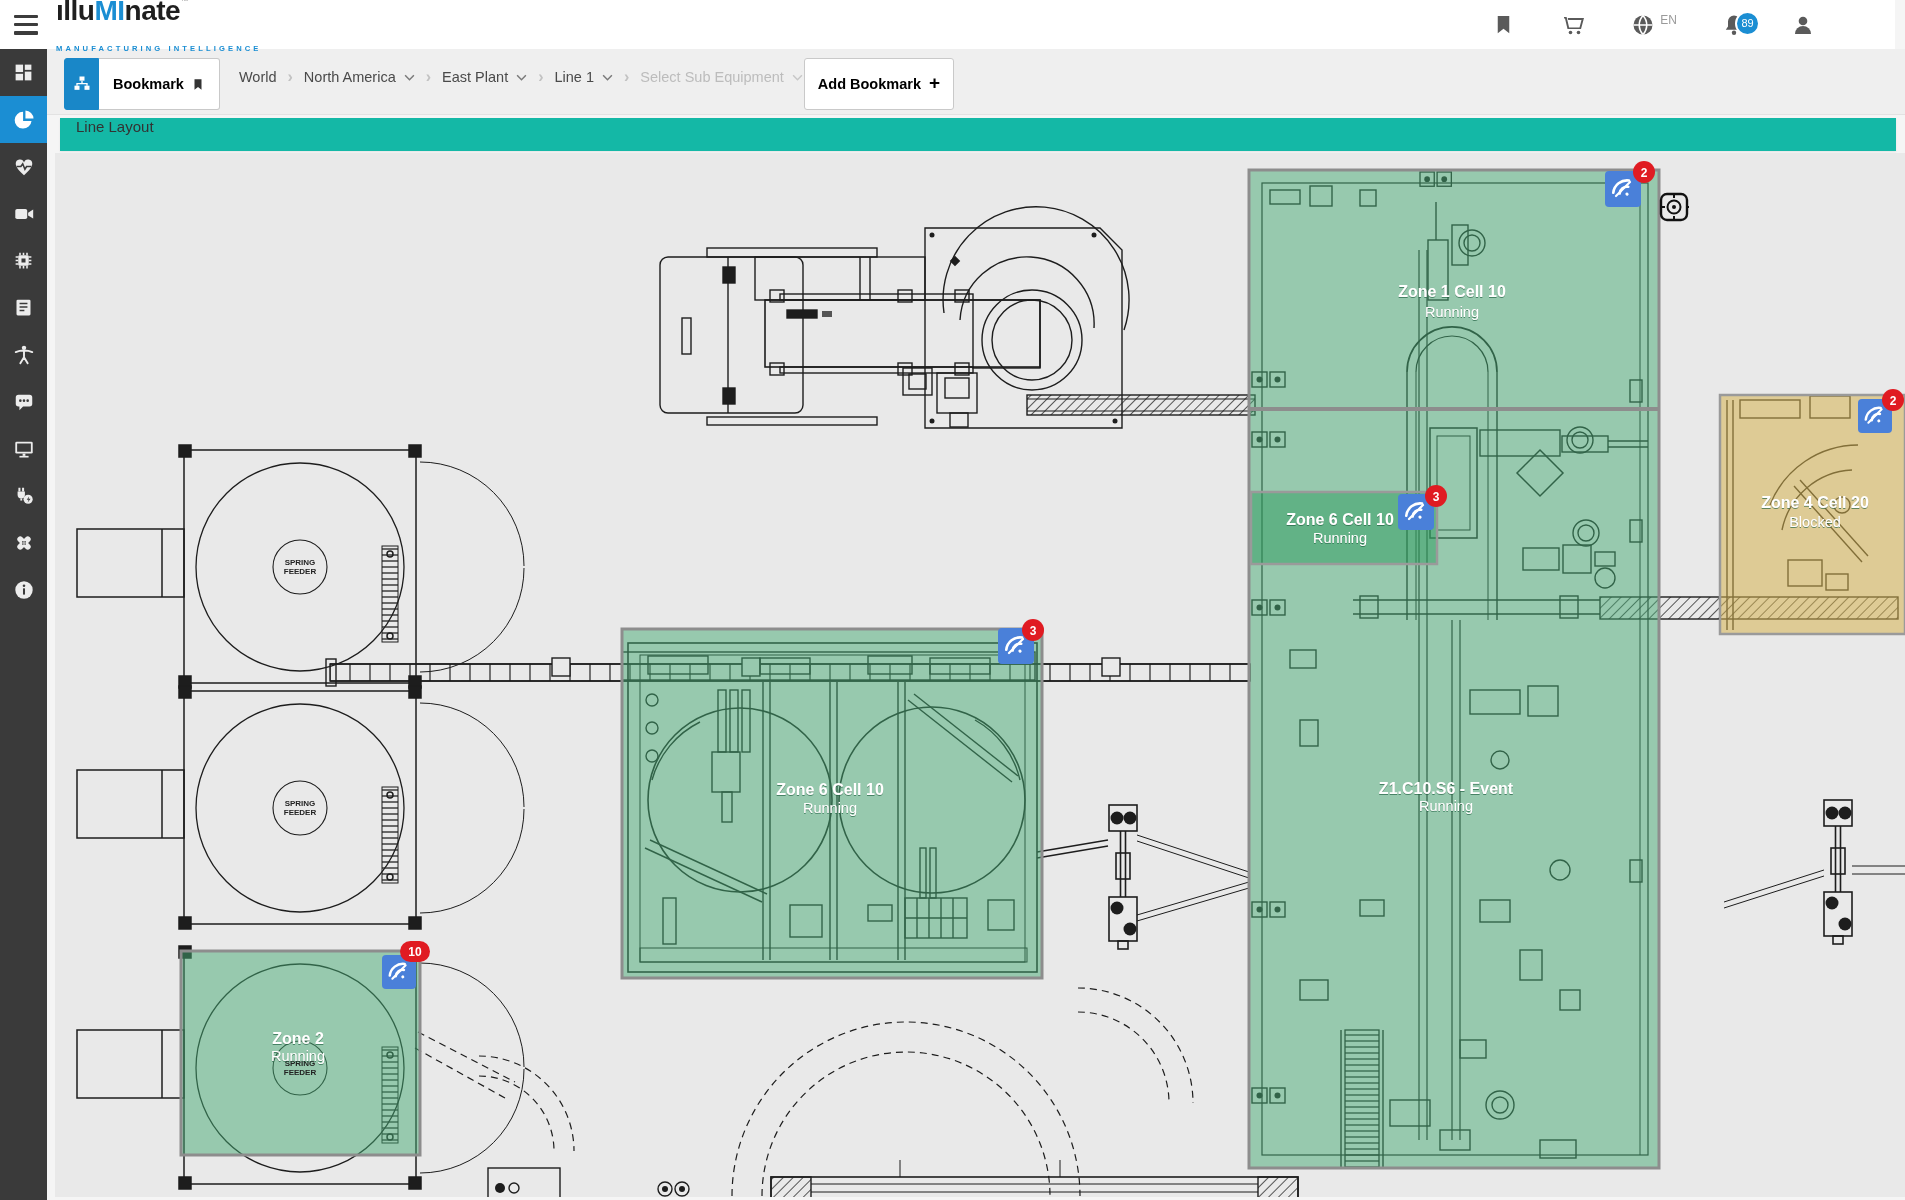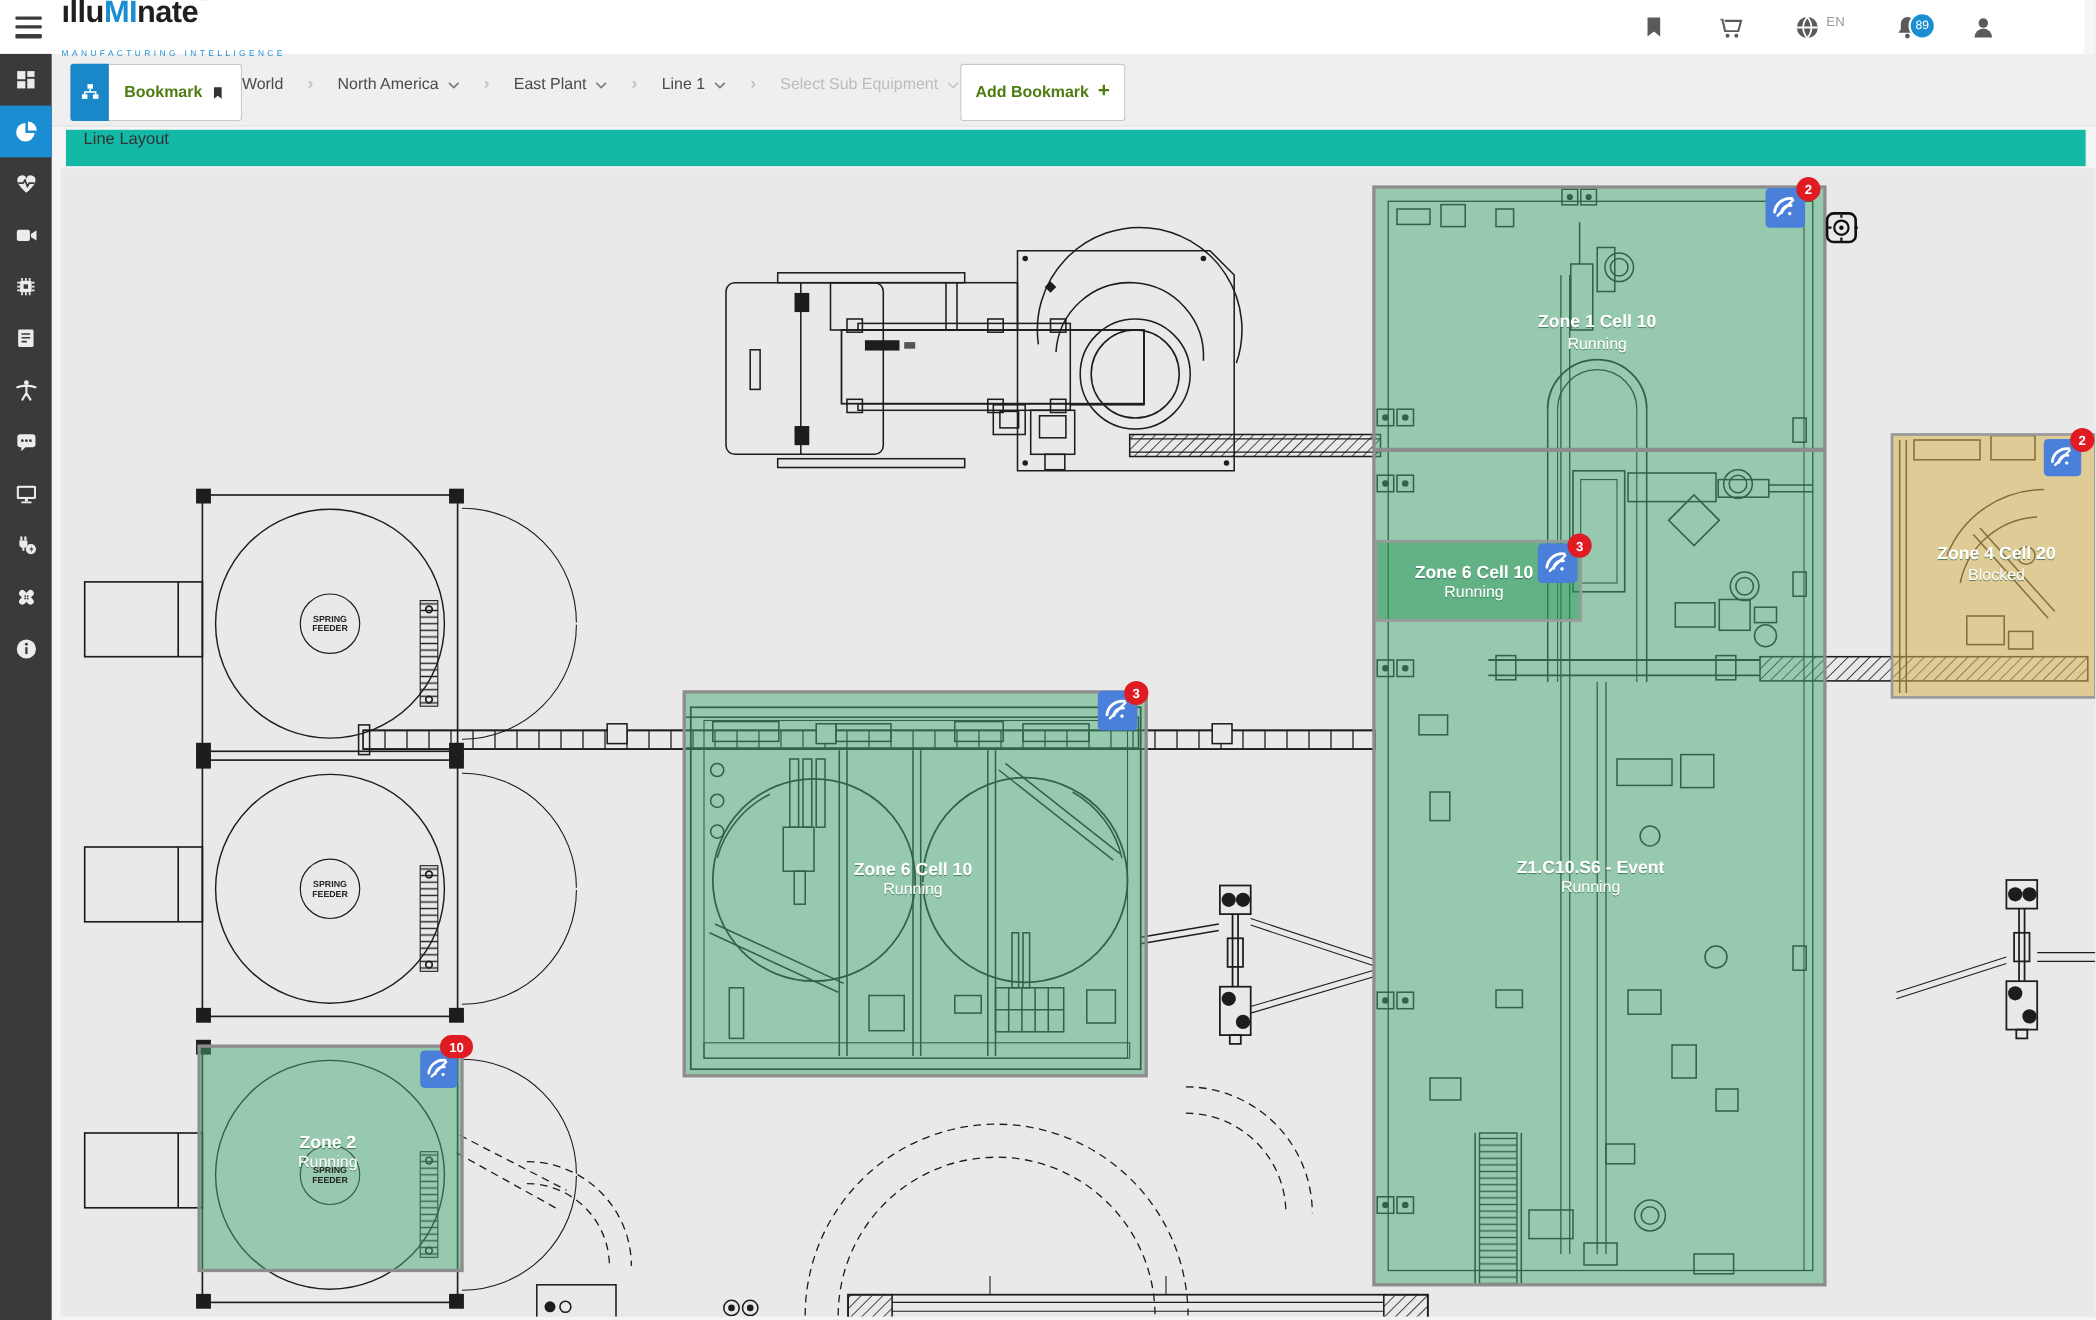--- a/index.html
+++ b/index.html
@@ -8,32 +8,32 @@
   button{font-family:"Liberation Sans",sans-serif}
 
   
   .topbar{position:absolute;top:0;left:0;right:10px;height:49px;background:#fff;display:flex;align-items:center;z-index:6}
   .hamburger{margin-left:11px;width:30px;height:24px;background:none;border:none;cursor:pointer;display:flex;flex-direction:column;justify-content:space-between;padding:2px 3px}
   .hamburger span{display:block;height:3.5px;background:#3c3c3c;border-radius:1px}
   .logo{margin-left:15px;line-height:1}
   .logo-main{font-size:28px;font-weight:bold;color:#1f1f1f;letter-spacing:-0.5px}
   .logo-main .blue{color:#1b8ed3}
   .logo-tm{font-size:8px;color:#777;vertical-align:top;font-weight:normal}
-  .logo-sub{font-size:7.6px;font-weight:normal;letter-spacing:3.1px;color:#1b8ed3;margin-top:20px}
+  .logo-sub{font-size:7.6px;font-weight:bold;letter-spacing:3.1px;color:#1b8ed3;margin-top:20px}
   .topbar-right{margin-left:auto;display:flex;align-items:center;gap:45px;margin-right:80px}
   .icon-btn{position:relative;background:none;border:none;padding:0;cursor:pointer;display:flex;align-items:flex-start;gap:5px;color:#5a5a5a}
   .lang-label{font-size:12px;color:#9a9a9a}
   .notif-badge{position:absolute;left:13px;top:-2px;background:#1b8ed3;color:#fff;font-size:11px;font-weight:normal;border-radius:50%;min-width:17px;height:17px;padding:2px;display:flex;align-items:center;justify-content:center;border:2px solid #fff}
 
   
   .breadcrumb-bar{position:absolute;top:49px;left:47px;right:0;height:66px;background:#efefef;border-bottom:1px solid #e2e2e2;display:flex;align-items:flex-start;padding:9px 0 0 17px;box-sizing:border-box;z-index:5}
-  .btn{height:52px;box-sizing:border-box;border:1px solid #c9c9c9;background:#fff;color:#4d7c0f;cursor:pointer}
+  .btn{height:52px;box-sizing:border-box;border:1px solid #c9c9c9;background:#fff;color:#000000;cursor:pointer}
   .tree-btn{width:35px;background:#1987c8;border-color:#1987c8;border-radius:3px 0 0 3px;display:flex;align-items:center;justify-content:center}
   .bookmark-btn{border-radius:0 3px 3px 0;border-left:none;padding:0 14px;display:flex;gap:7px;align-items:center;font-size:14.5px;font-weight:bold}
-  .crumbs{display:flex;align-items:center;gap:22px;height:38px}
+  .crumbs{display:flex;align-items:center;margin-left:19px;gap:11px;height:38px}
   .crumb{font-size:14.5px;color:#4a4a4a;display:flex;align-items:center;gap:8px;background:none;border:none;cursor:pointer;padding:0}
   .crumb.disabled{color:#bcbcbc;cursor:default}
   .sep{color:#c2c2c2;font-size:16px;font-weight:bold}
   .add-bookmark{margin-left:1px;border-radius:3px;padding:0 13px;font-size:14.5px;font-weight:bold;display:flex;align-items:center;gap:8px}
   .plus{font-size:19px;font-weight:bold;margin-top:-2px}
 
   
   .sidebar{position:absolute;top:49px;left:0;bottom:0;width:47px;background:#3a3a3a;display:flex;flex-direction:column;z-index:6}
   .side-item{width:47px;height:47px;display:flex;align-items:center;justify-content:center;background:none;border:none;cursor:pointer;padding:0}
   .side-item.active{background:#1b8ed3}

